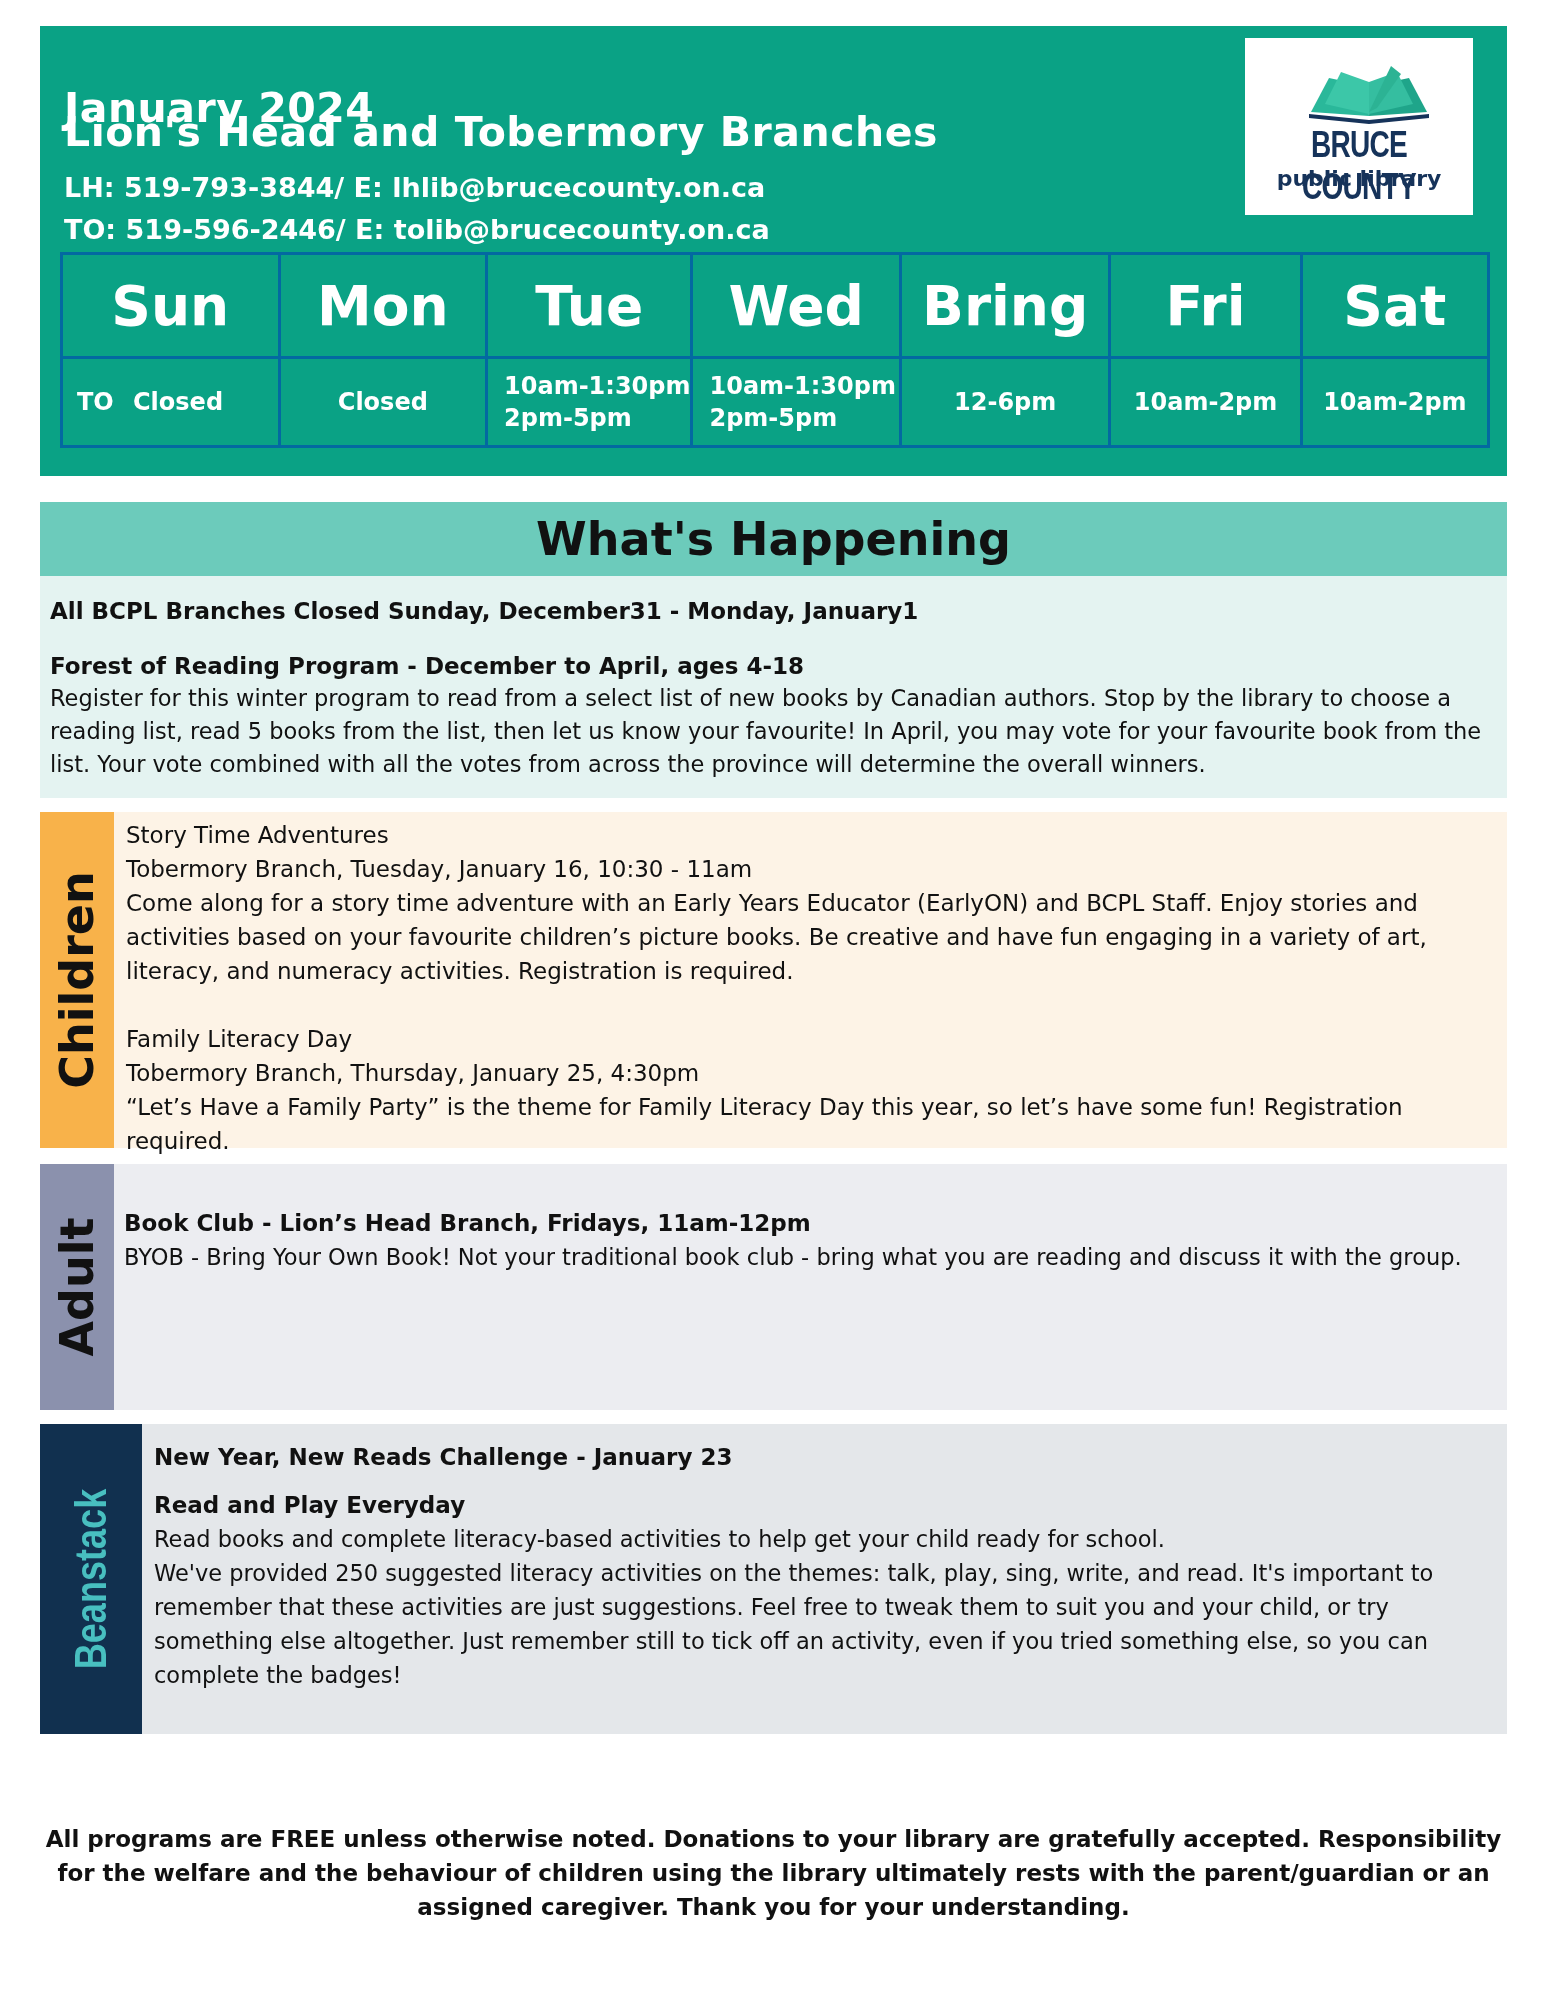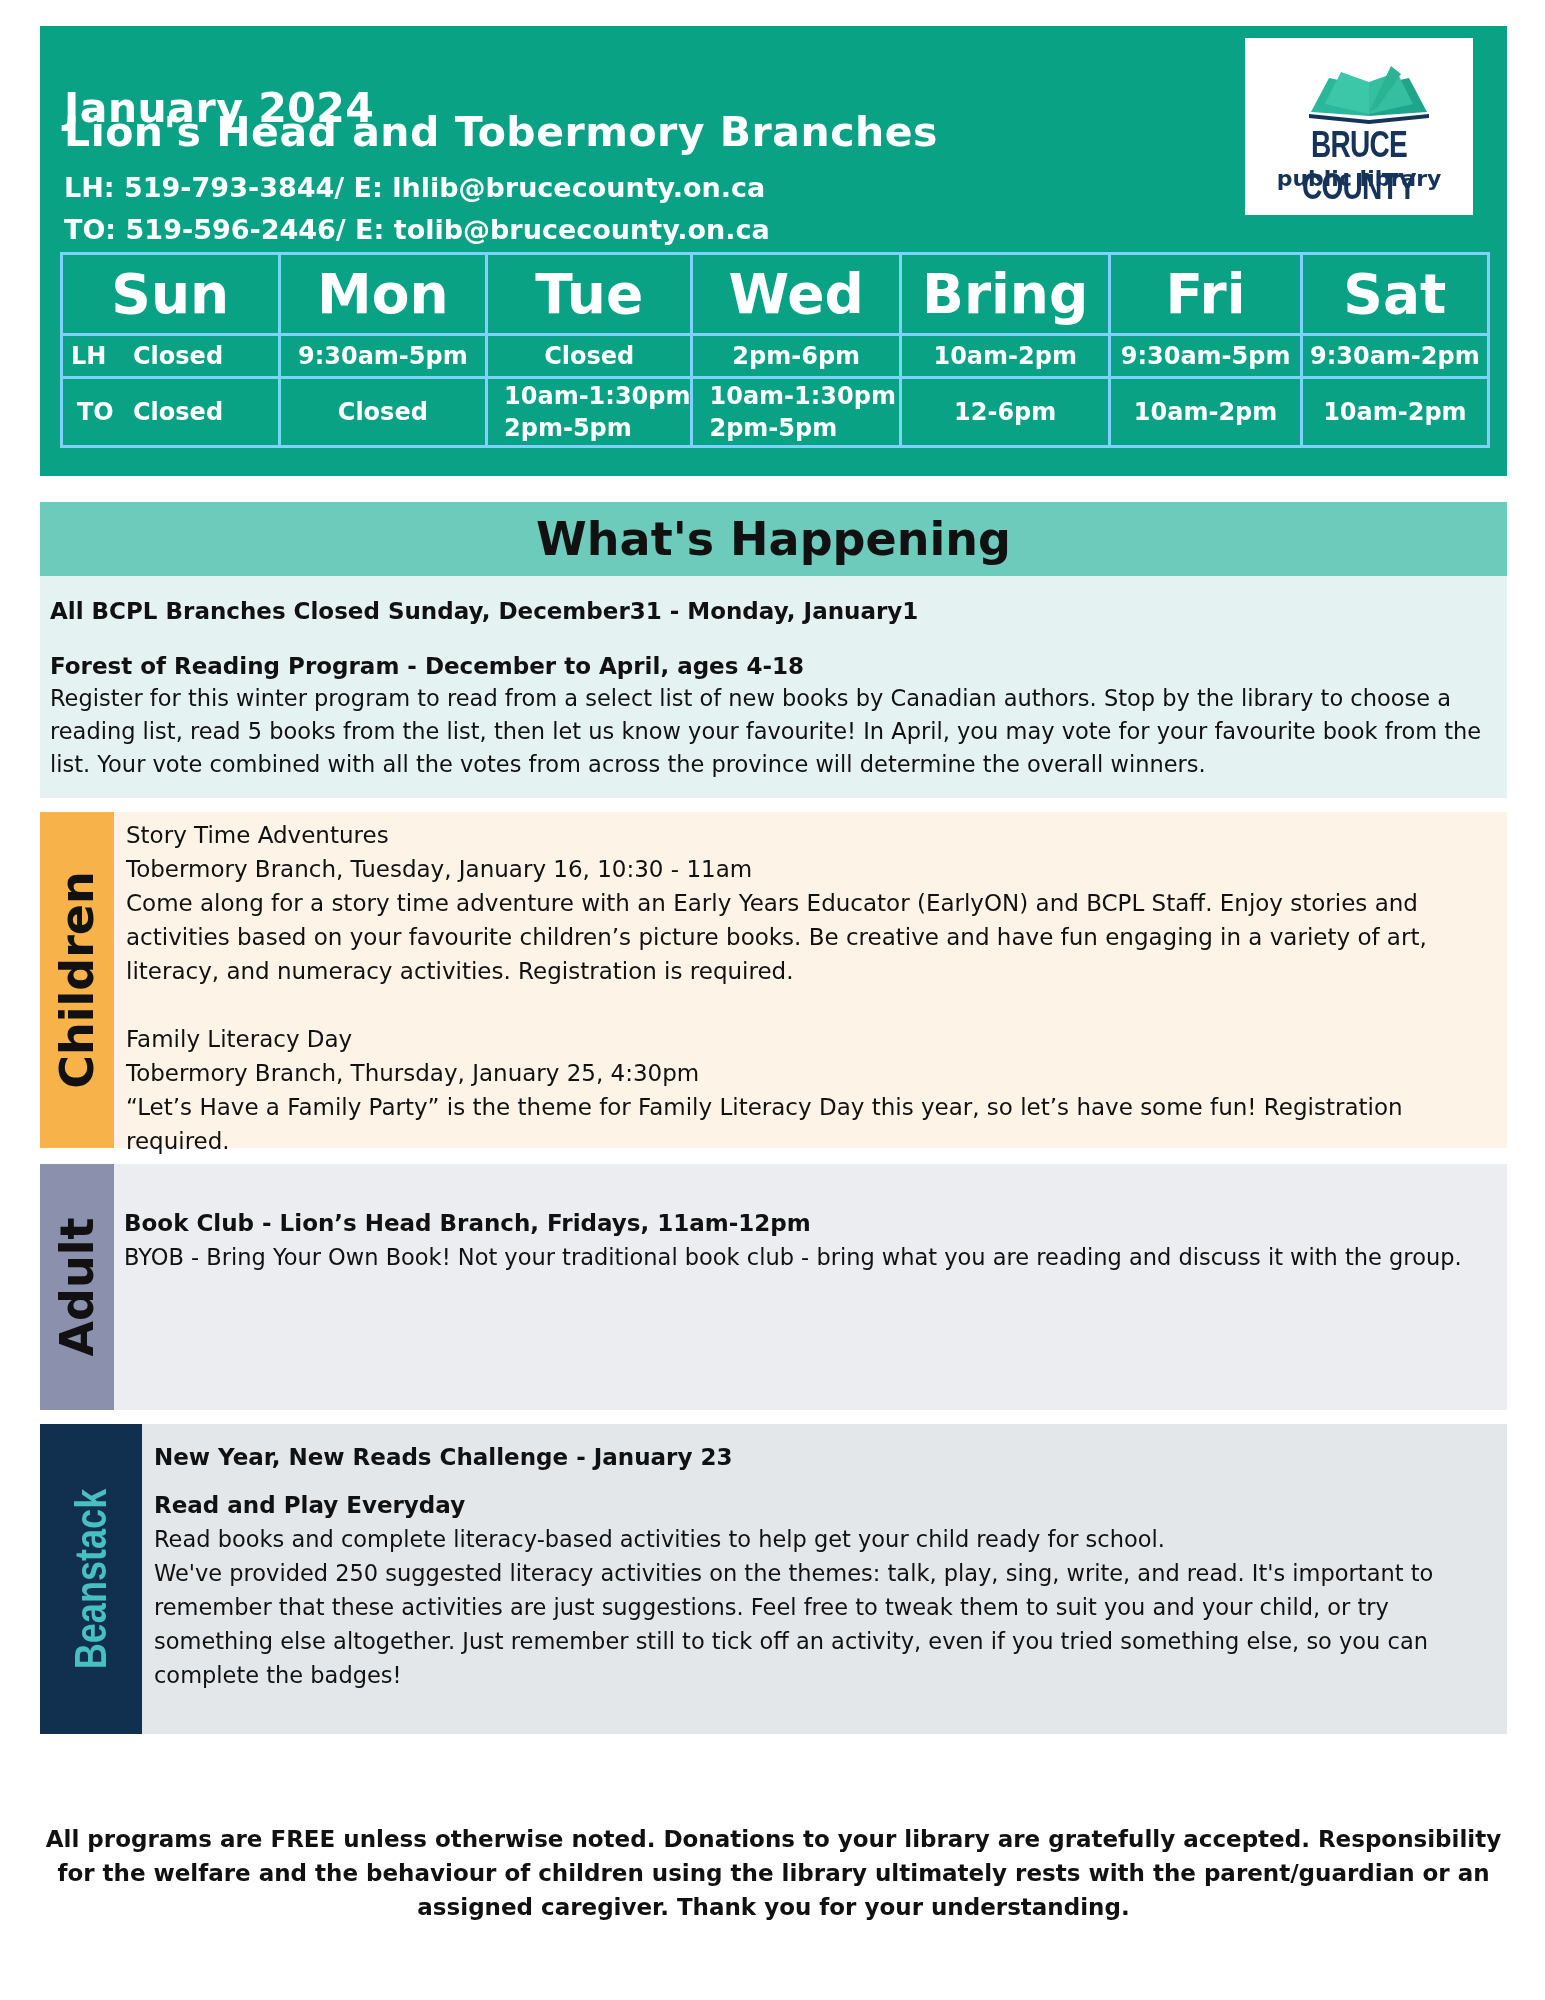--- a/index.html
+++ b/index.html
@@ -26,21 +26,21 @@
     font-family: "Liberation Sans", sans-serif; font-weight: bold; font-size: 36px; color: #16335a;
     letter-spacing: -1px; transform: scaleX(0.78); }
   .logo-sub { position: absolute; left: 0; width: 100%; top: 128px; text-align: center;
     font-family: "DejaVu Sans", sans-serif; font-weight: bold; font-size: 22px; color: #16335a; }
 
   
   .hours {
     position: absolute; left: 20px; top: 226px; width: 1430px; height: 196px;
     border-collapse: collapse; color: #fff;
   }
-  .hours td, .hours th { border: 3px solid #7dd3fc; }
+  .hours td, .hours th { border: 3px solid #0369a1; }
   .hours th { height: 80px; font-size: 55px; font-weight: bold; }
   .hours td { font-size: 24px; font-weight: bold; text-align: center; }
   .hours tr.lh td { height: 43px; }
   .hours tr.to td { height: 68px; line-height: 32px; }
   .hours td.first { text-align: left; padding-left: 8px; }
   .hours td.first .code { display: inline-block; width: 62px; }
   .hours td.lft { text-align: left; padding-left: 16px; }
 
   
   .wh-bar {
@@ -119,29 +119,20 @@
     <tbody>
         <tr>
       <th style="width:215px">Sun</th>
       <th style="width:205px">Mon</th>
       <th style="width:203px">Tue</th>
       <th style="width:206px">Wed</th>
       <th style="width:207px">Bring</th>
       <th style="width:189px">Fri</th>
       <th style="width:185px">Sat</th>
     </tr>
-    <tr class="lh">
-      <td class="first"><span class="code">LH</span><span>Closed</span></td>
-      <td>9:30am-5pm</td>
-      <td>Closed</td>
-      <td>2pm-6pm</td>
-      <td>10am-2pm</td>
-      <td>9:30am-5pm</td>
-      <td>9:30am-2pm</td>
-    </tr>
     <tr class="to">
       <td class="first"><span class="code" style="width:62px;padding-left:6px">TO</span><span>Closed</span></td>
       <td>Closed</td>
       <td class="lft">
             <div>10am-1:30pm</div>
             <div>2pm-5pm</div>
           </td>
       <td class="lft">
             <div>10am-1:30pm</div>
             <div>2pm-5pm</div>

